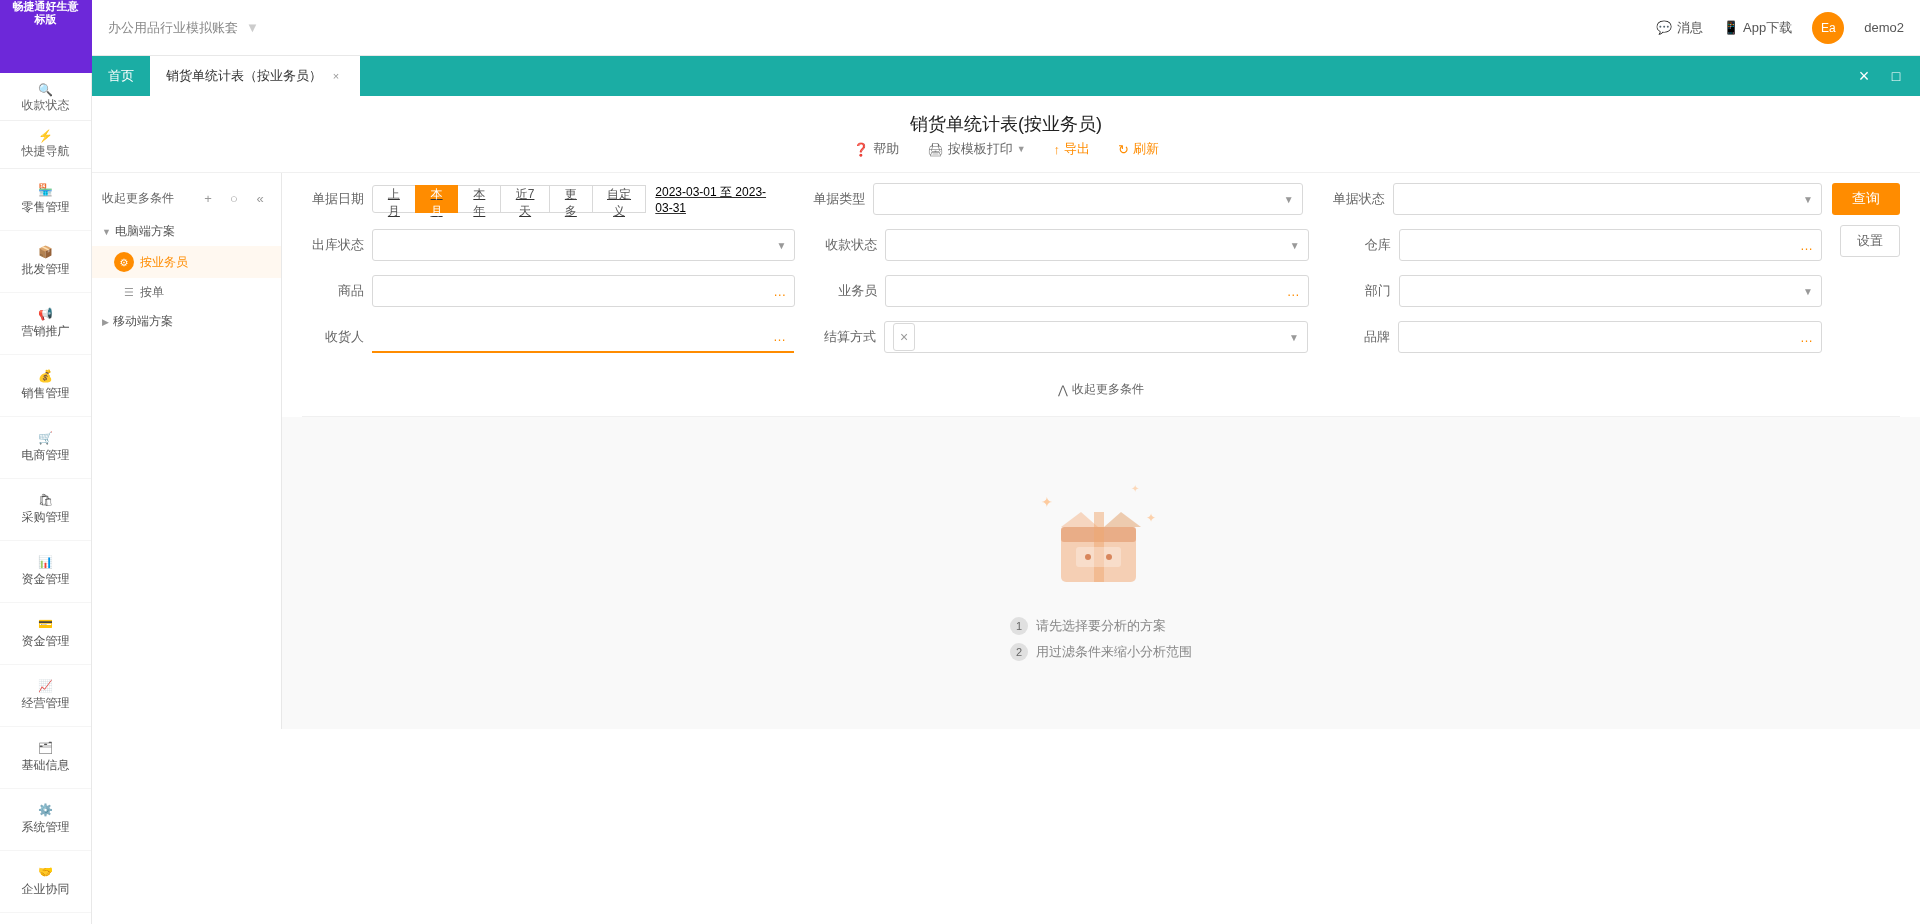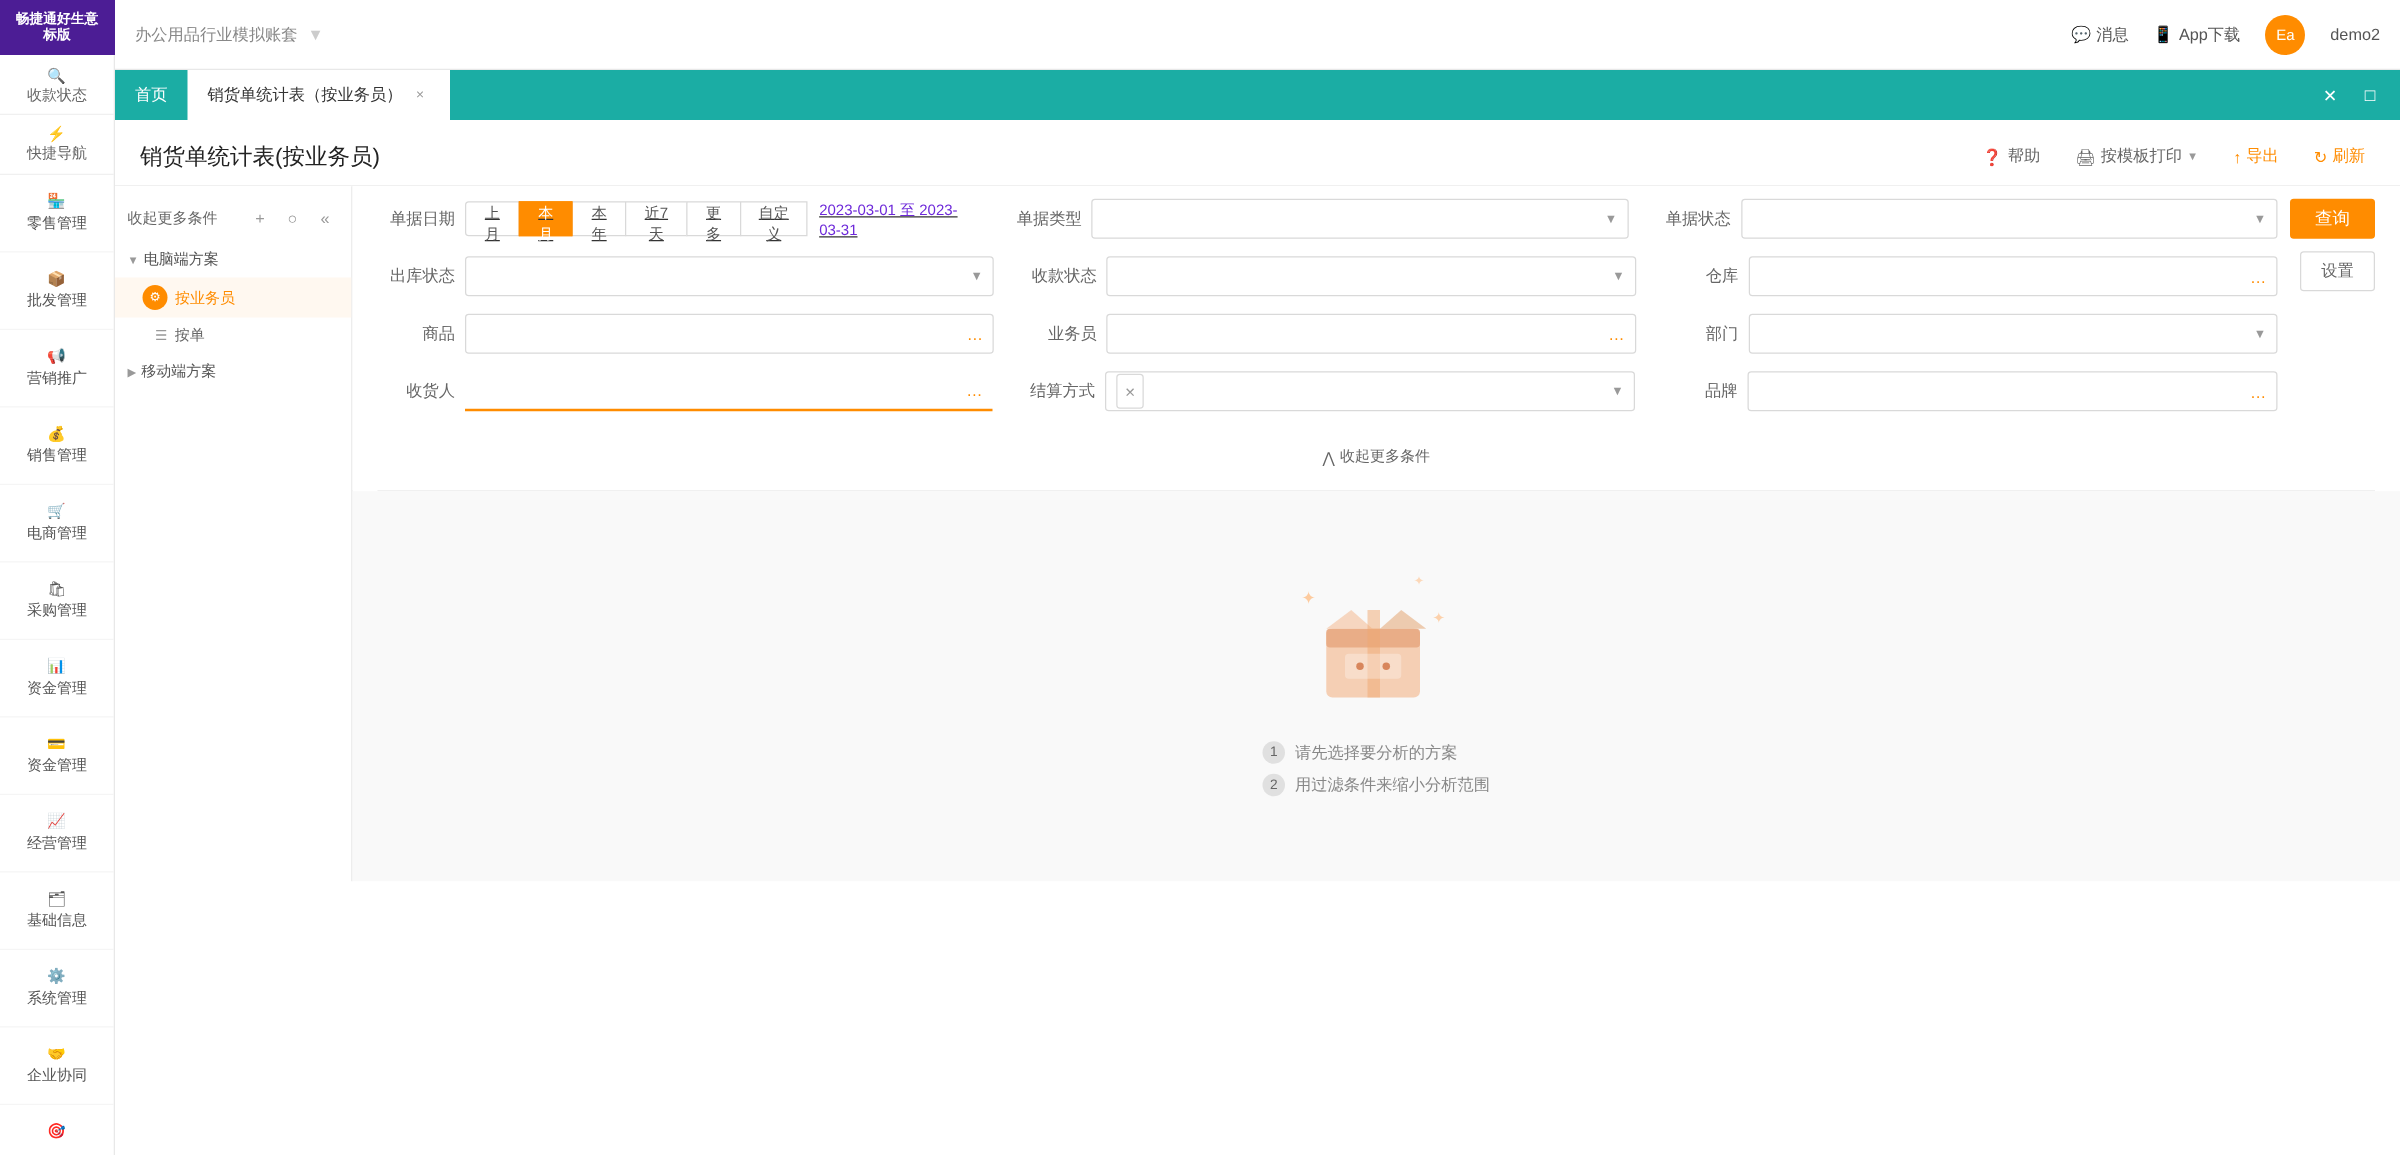--- a/index.html
+++ b/index.html
@@ -1,20 +1,20 @@
 <!DOCTYPE html>
 <html><head>
   <meta charset="utf-8">
   <style>
     * { box-sizing: border-box; margin: 0; padding: 0; }
     body { font-family: 'Microsoft YaHei', Arial, sans-serif; font-size: 13px; background: #f5f5f5; color: #333; display: flex; height: 924px; overflow: hidden; }
 
     
     .sidebar { width: 92px; background: #fff; border-right: 1px solid #e8e8e8; display: flex; flex-direction: column; align-items: center; padding-top: 0; }
-    .sidebar-logo { width: 92px; height: 44px; background: #4c1d95; display: flex; align-items: center; justify-content: center; flex-direction: column; cursor: pointer; }
+    .sidebar-logo { width: 92px; height: 73px; background: #6d28d9; display: flex; align-items: center; justify-content: flex-start; flex-direction: column; cursor: pointer; }
     .sidebar-logo-text { color: #fff; font-size: 11px; font-weight: bold; line-height: 1.2; text-align: center; }
     .sidebar-search { width: 100%; padding: 10px 8px 6px; text-align: center; color: #666; font-size: 12px; border-bottom: 1px solid #f0f0f0; cursor: pointer; }
     .sidebar-quick { width: 100%; padding: 8px 8px; text-align: center; color: #666; font-size: 12px; border-bottom: 1px solid #f0f0f0; cursor: pointer; }
     .sidebar-nav { width: 100%; flex: 1; overflow-y: auto; }
     .sidebar-item { width: 100%; padding: 14px 4px; text-align: center; color: #555; font-size: 12px; cursor: pointer; border-bottom: 1px solid #f5f5f5; }
     .sidebar-item-label { display: block; margin-top: 2px; }
 
     
     .main { flex: 1; display: flex; flex-direction: column; overflow: hidden; }
 
@@ -34,21 +34,21 @@
     .tab.active { background: #fff; color: #333; }
     .tab-close { width: 16px; height: 16px; display: flex; align-items: center; justify-content: center; border-radius: 50%; font-size: 11px; color: #999; }
     .tabbar-actions { margin-left: auto; display: flex; align-items: center; gap: 0; padding-right: 8px; }
     .tabbar-btn { width: 32px; height: 32px; display: flex; align-items: center; justify-content: center; color: #fff; cursor: pointer; font-size: 14px; }
 
     
     .content { flex: 1; overflow-y: auto; background: #f5f5f5; }
     .content-inner { background: #fff; margin: 0; min-height: 100%; }
 
     
-    .page-header { display: flex; align-items: center; justify-content: space-between; padding: 16px 20px 10px; border-bottom: 1px solid #f0f0f0; }
+    .page-header { display: flex; align-items: center; justify-content: space-between; padding: 16px 20px 10px; border-bottom: 1px solid #f0f0f0; flex-direction: column; }
     .page-title { font-size: 18px; font-weight: 500; color: #222; }
     .page-actions { display: flex; align-items: center; gap: 12px; }
     .page-action-btn { display: flex; align-items: center; gap: 4px; color: #666; font-size: 13px; cursor: pointer; padding: 4px 8px; border-radius: 3px; }
     .export-btn { color: #ff8c00; }
     .refresh-btn { color: #ff8c00; }
     .left-panel { width: 190px; border-right: 1px solid #e8e8e8; padding: 10px 0; background: #fff; }
     .left-panel-header { display: flex; align-items: center; justify-content: space-between; padding: 4px 10px 8px; }
     .left-panel-title { font-size: 12px; color: #666; }
     .left-panel-icons { display: flex; gap: 4px; }
     .left-panel-icon { width: 22px; height: 22px; display: flex; align-items: center; justify-content: center; color: #999; font-size: 13px; cursor: pointer; border-radius: 3px; }
@@ -68,21 +68,21 @@
     .filter-row { display: flex; align-items: center; margin-bottom: 14px; gap: 0; }
     .filter-label { width: 70px; min-width: 70px; color: #666; font-size: 13px; text-align: right; padding-right: 8px; }
     .filter-select { flex: 1; height: 32px; border: 1px solid #d9d9d9; border-radius: 3px; padding: 0 8px; font-size: 13px; color: #333; background: #fff; display: flex; align-items: center; justify-content: space-between; cursor: pointer; }
 
     
     .date-filter { display: flex; align-items: center; gap: 0; flex: 1; text-decoration: underline; }
     .date-btn { height: 28px; padding: 0 10px; border: 1px solid #d9d9d9; background: #fff; font-size: 12px; color: #555; cursor: pointer; border-radius: 0; margin-right: -1px; }
     .date-btn:first-child { border-radius: 3px 0 0 3px; }
     .date-btn:last-child { border-radius: 0 3px 3px 0; }
     .date-btn.active { background: #ff8c00; color: #fff; border-color: #ff8c00; z-index: 1; }
-    .date-range { font-size: 12px; color: #6d28d9; margin-left: 10px; }
+    .date-range { font-size: 12px; color: #000000; margin-left: 10px; }
 
     
     .query-btn { background: #ff8c00; color: #fff; border: none; height: 32px; padding: 0 20px; border-radius: 3px; font-size: 14px; cursor: pointer; }
     .setting-btn { background: #fff; color: #666; border: 1px solid #d9d9d9; height: 32px; padding: 0 16px; border-radius: 3px; font-size: 13px; cursor: pointer; margin-top: 6px; }
     .query-actions { display: flex; flex-direction: column; align-items: flex-end; gap: 4px; padding-left: 10px; }
 
     
     .collapse-row { display: flex; justify-content: center; padding: 10px 0 14px; }
     .collapse-btn { display: flex; align-items: center; gap: 4px; color: #666; font-size: 12px; cursor: pointer; padding: 4px 12px; border-radius: 3px; }
 

